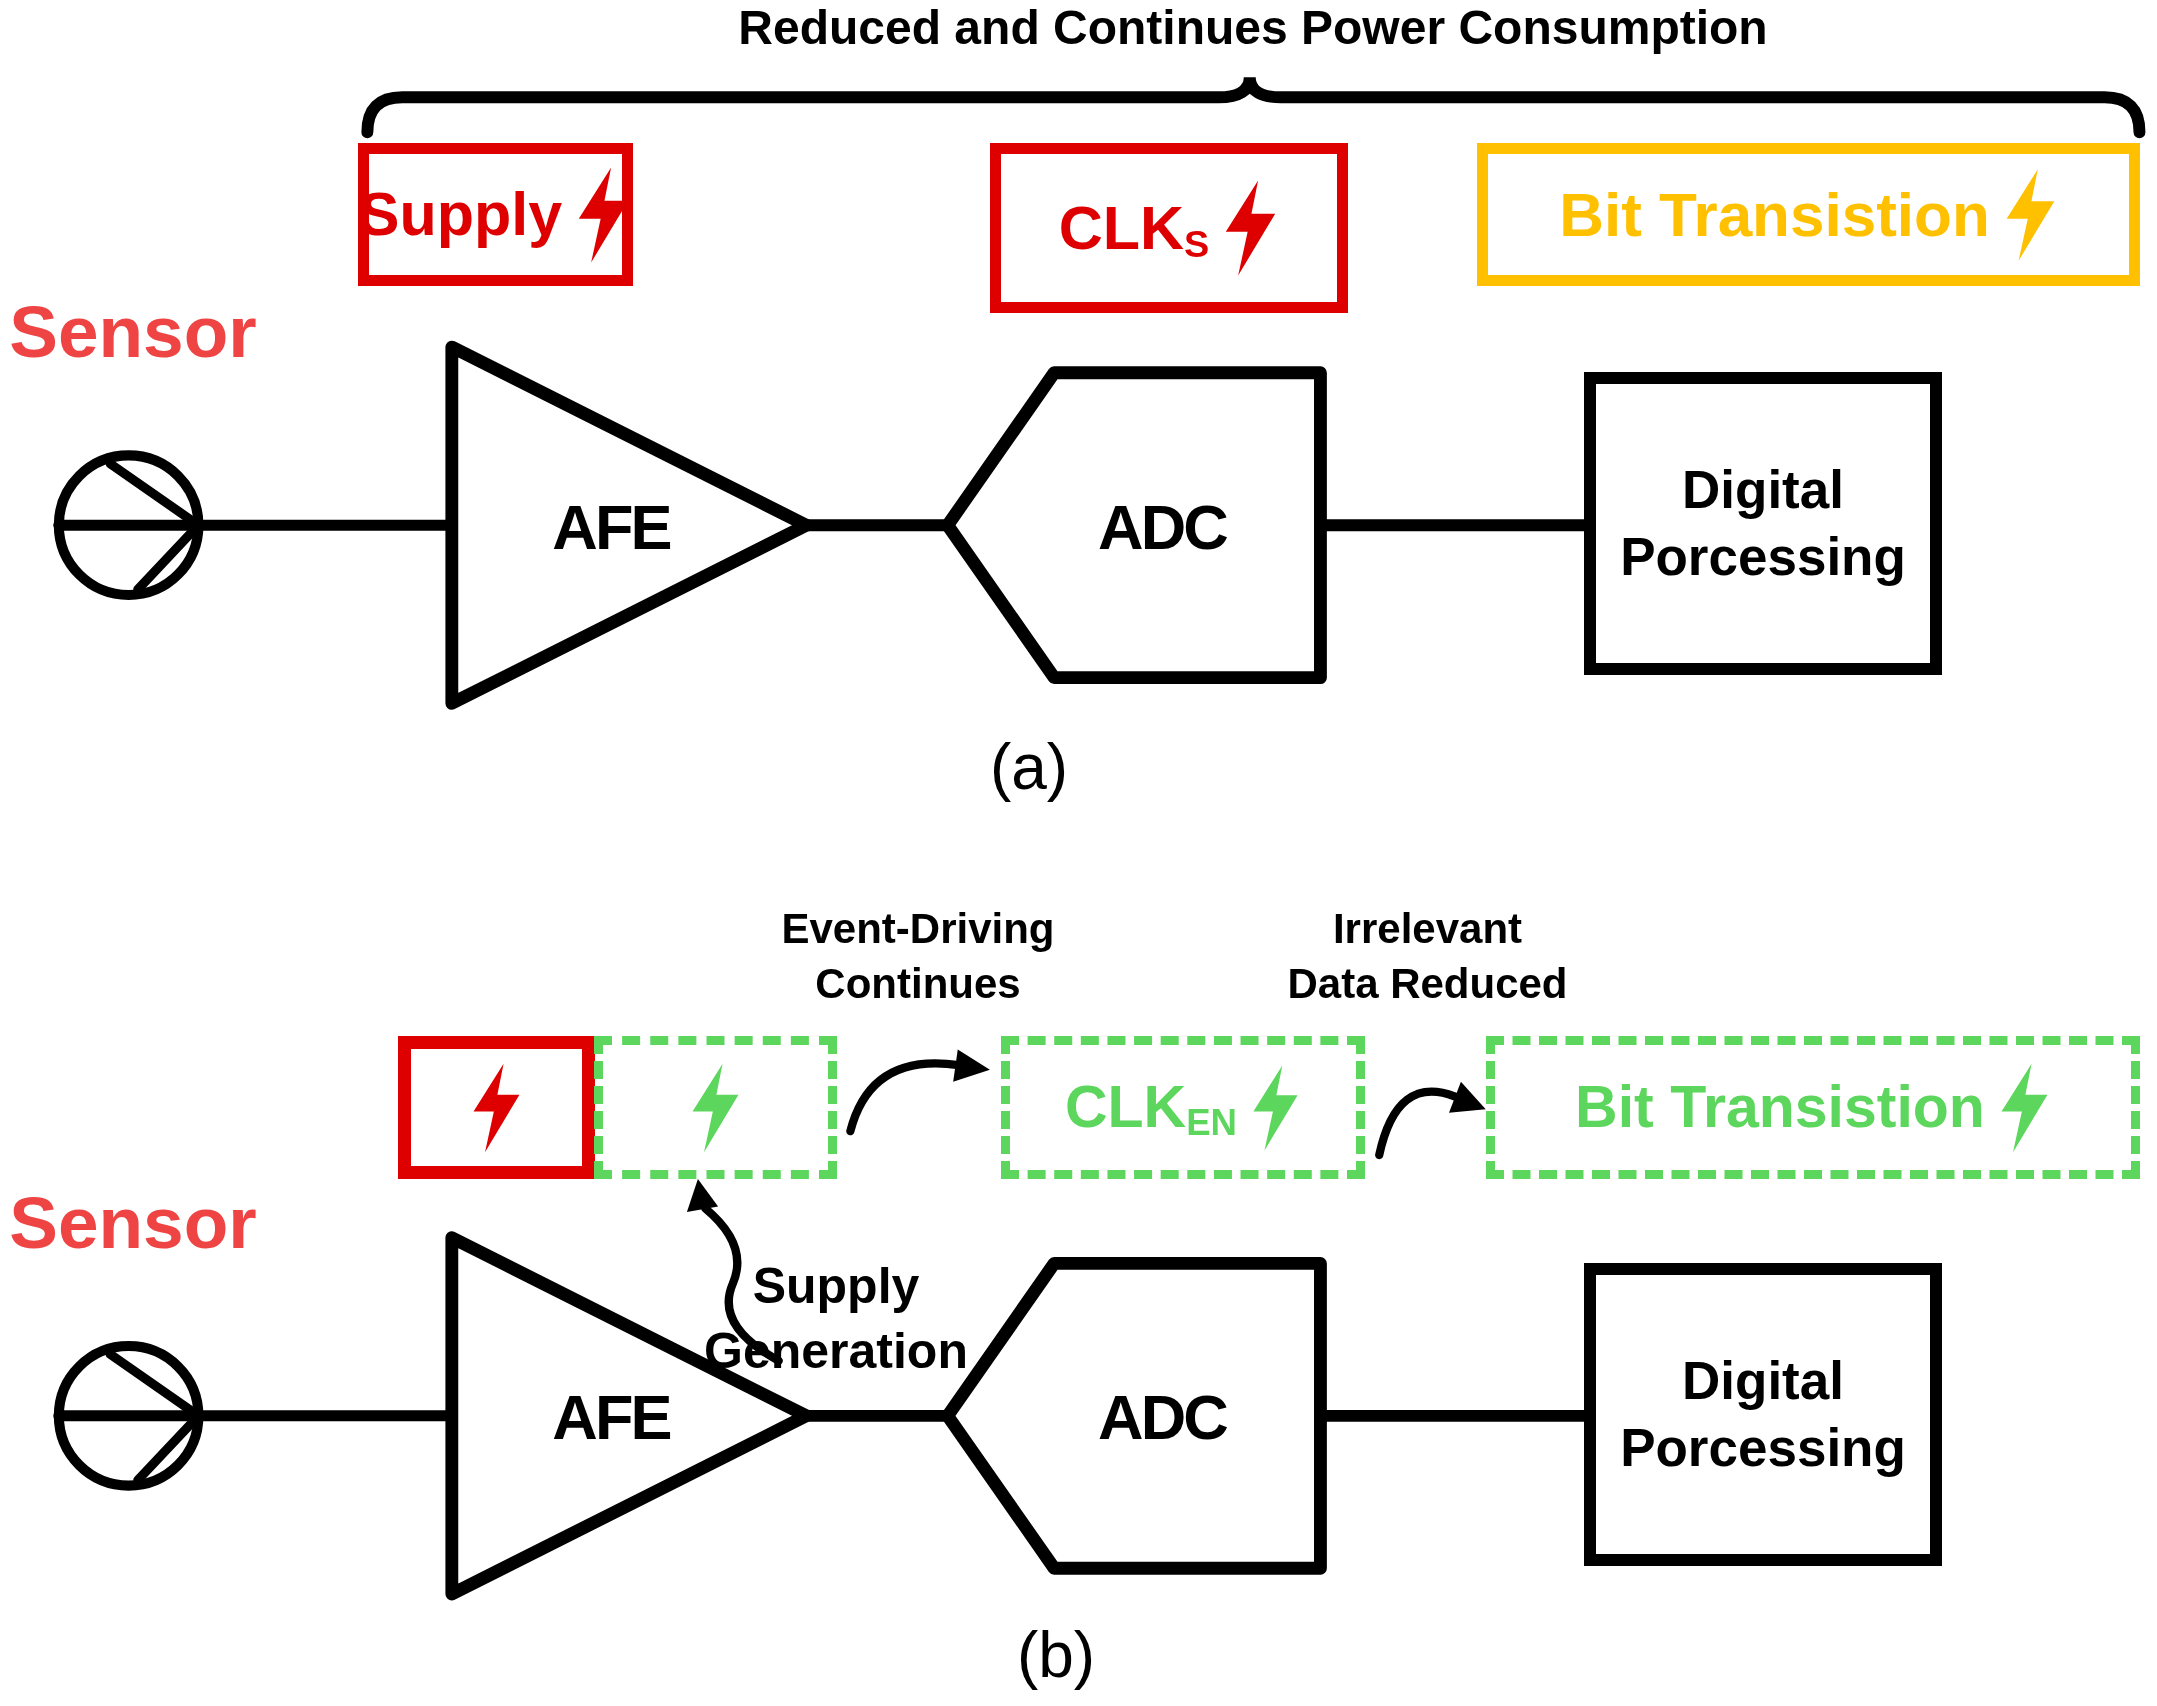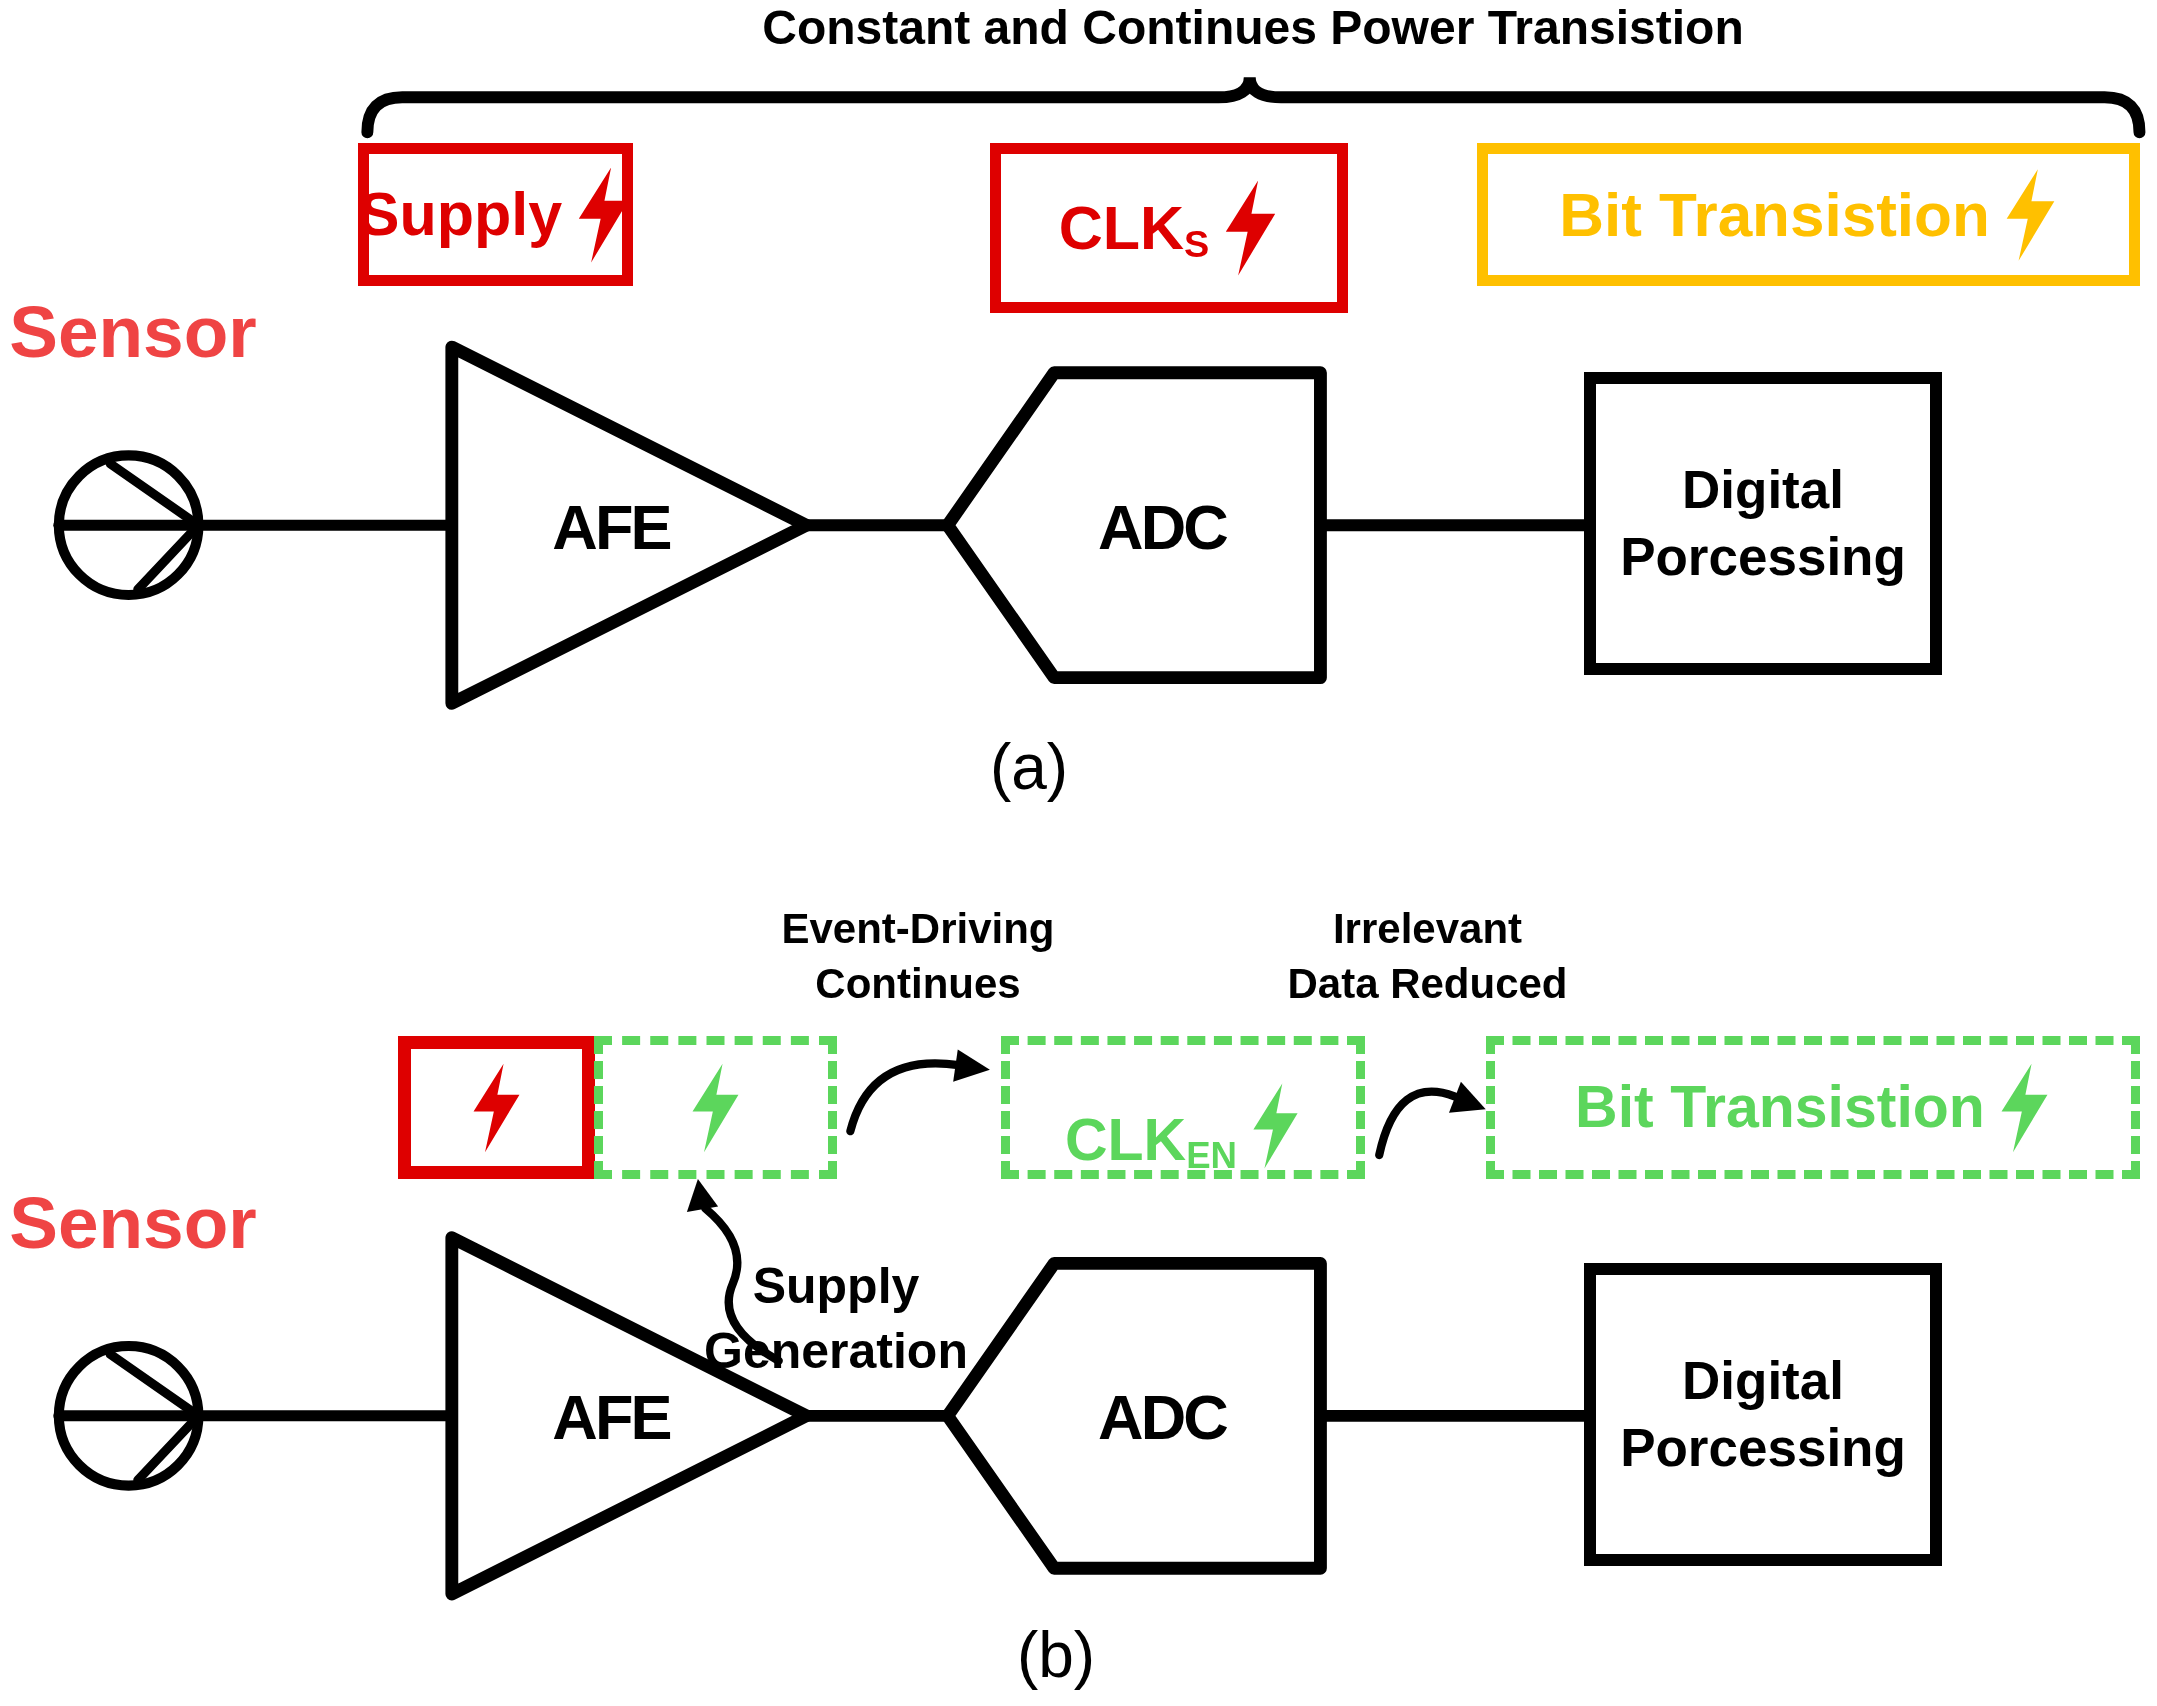--- a/index.html
+++ b/index.html
@@ -78,21 +78,21 @@
     <g>
       <path class="ar" d="M1502 1258 Q1521 1170 1584 1194"></path>
       <polygon class="hd" points="1618,1208 1578,1212 1591,1178"></polygon>
     </g>
     <g>
       <path class="ar" d="M848 1482 Q778 1444 798 1398 Q816 1356 768 1316"></path>
       <polygon class="hd" points="760,1284 782,1314 748,1320"></polygon>
     </g>
   </svg>
 
-  <div class="abs ovl title" style="left:367px; top:0px; width:1772px;">Constant and Continues Power Transistion</div>
+  <div class="abs ovl title" style="left:367px; top:0px; width:1772px;">Reduced and Continues Power Consumption</div>
 
   <div class="abs ovl box red-solid" style="left:358px; top:143px; width:275px; height:143px; font-size:61px;">
     <span>Supply</span>
     <svg class="bolt" width="57" height="96" viewBox="0 0 60 100">
       <path d="M38 0 L4 54 L27 54 L17 100 L56 35 L31 35 Z" fill="currentColor"></path>
     </svg>
   </div>
 
   <div class="abs ovl box red-solid" style="left:990px; top:143px; width:358px; height:170px; font-size:61px;">
     <span><span>CLK</span><span class="sub">S</span></span>
@@ -129,21 +129,21 @@
   <div class="abs ovl box red-thick" style="left:398px; top:1036px; width:197px; height:143px;">
     <svg class="bolt" width="53" height="90" viewBox="0 0 60 100">
       <path d="M38 0 L4 54 L27 54 L17 100 L56 35 L31 35 Z" fill="currentColor"></path>
     </svg>
   </div>
   <div class="abs ovl box green-dash" style="left:594px; top:1036px; width:243px; height:143px;">
     <svg class="bolt" width="53" height="90" viewBox="0 0 60 100">
       <path d="M38 0 L4 54 L27 54 L17 100 L56 35 L31 35 Z" fill="currentColor"></path>
     </svg>
   </div>
-  <div class="abs ovl box green-dash" style="left:1001px; top:1036px; width:364px; height:143px; font-size:59px;align-items:flex-end;">
+  <div class="abs ovl box green-dash" style="left:1001px; top:1036px; width:364px; height:143px; font-size:59px;">
     <span><span>CLK</span><span class="sub">EN</span></span>
     <svg class="bolt" width="51" height="88" viewBox="0 0 60 100">
       <path d="M38 0 L4 54 L27 54 L17 100 L56 35 L31 35 Z" fill="currentColor"></path>
     </svg>
   </div>
   <div class="abs ovl box green-dash" style="left:1486px; top:1036px; width:654px; height:143px; font-size:59px;">
     <span>Bit Transistion</span>
     <svg class="bolt" width="53" height="90" viewBox="0 0 60 100">
       <path d="M38 0 L4 54 L27 54 L17 100 L56 35 L31 35 Z" fill="currentColor"></path>
     </svg>

